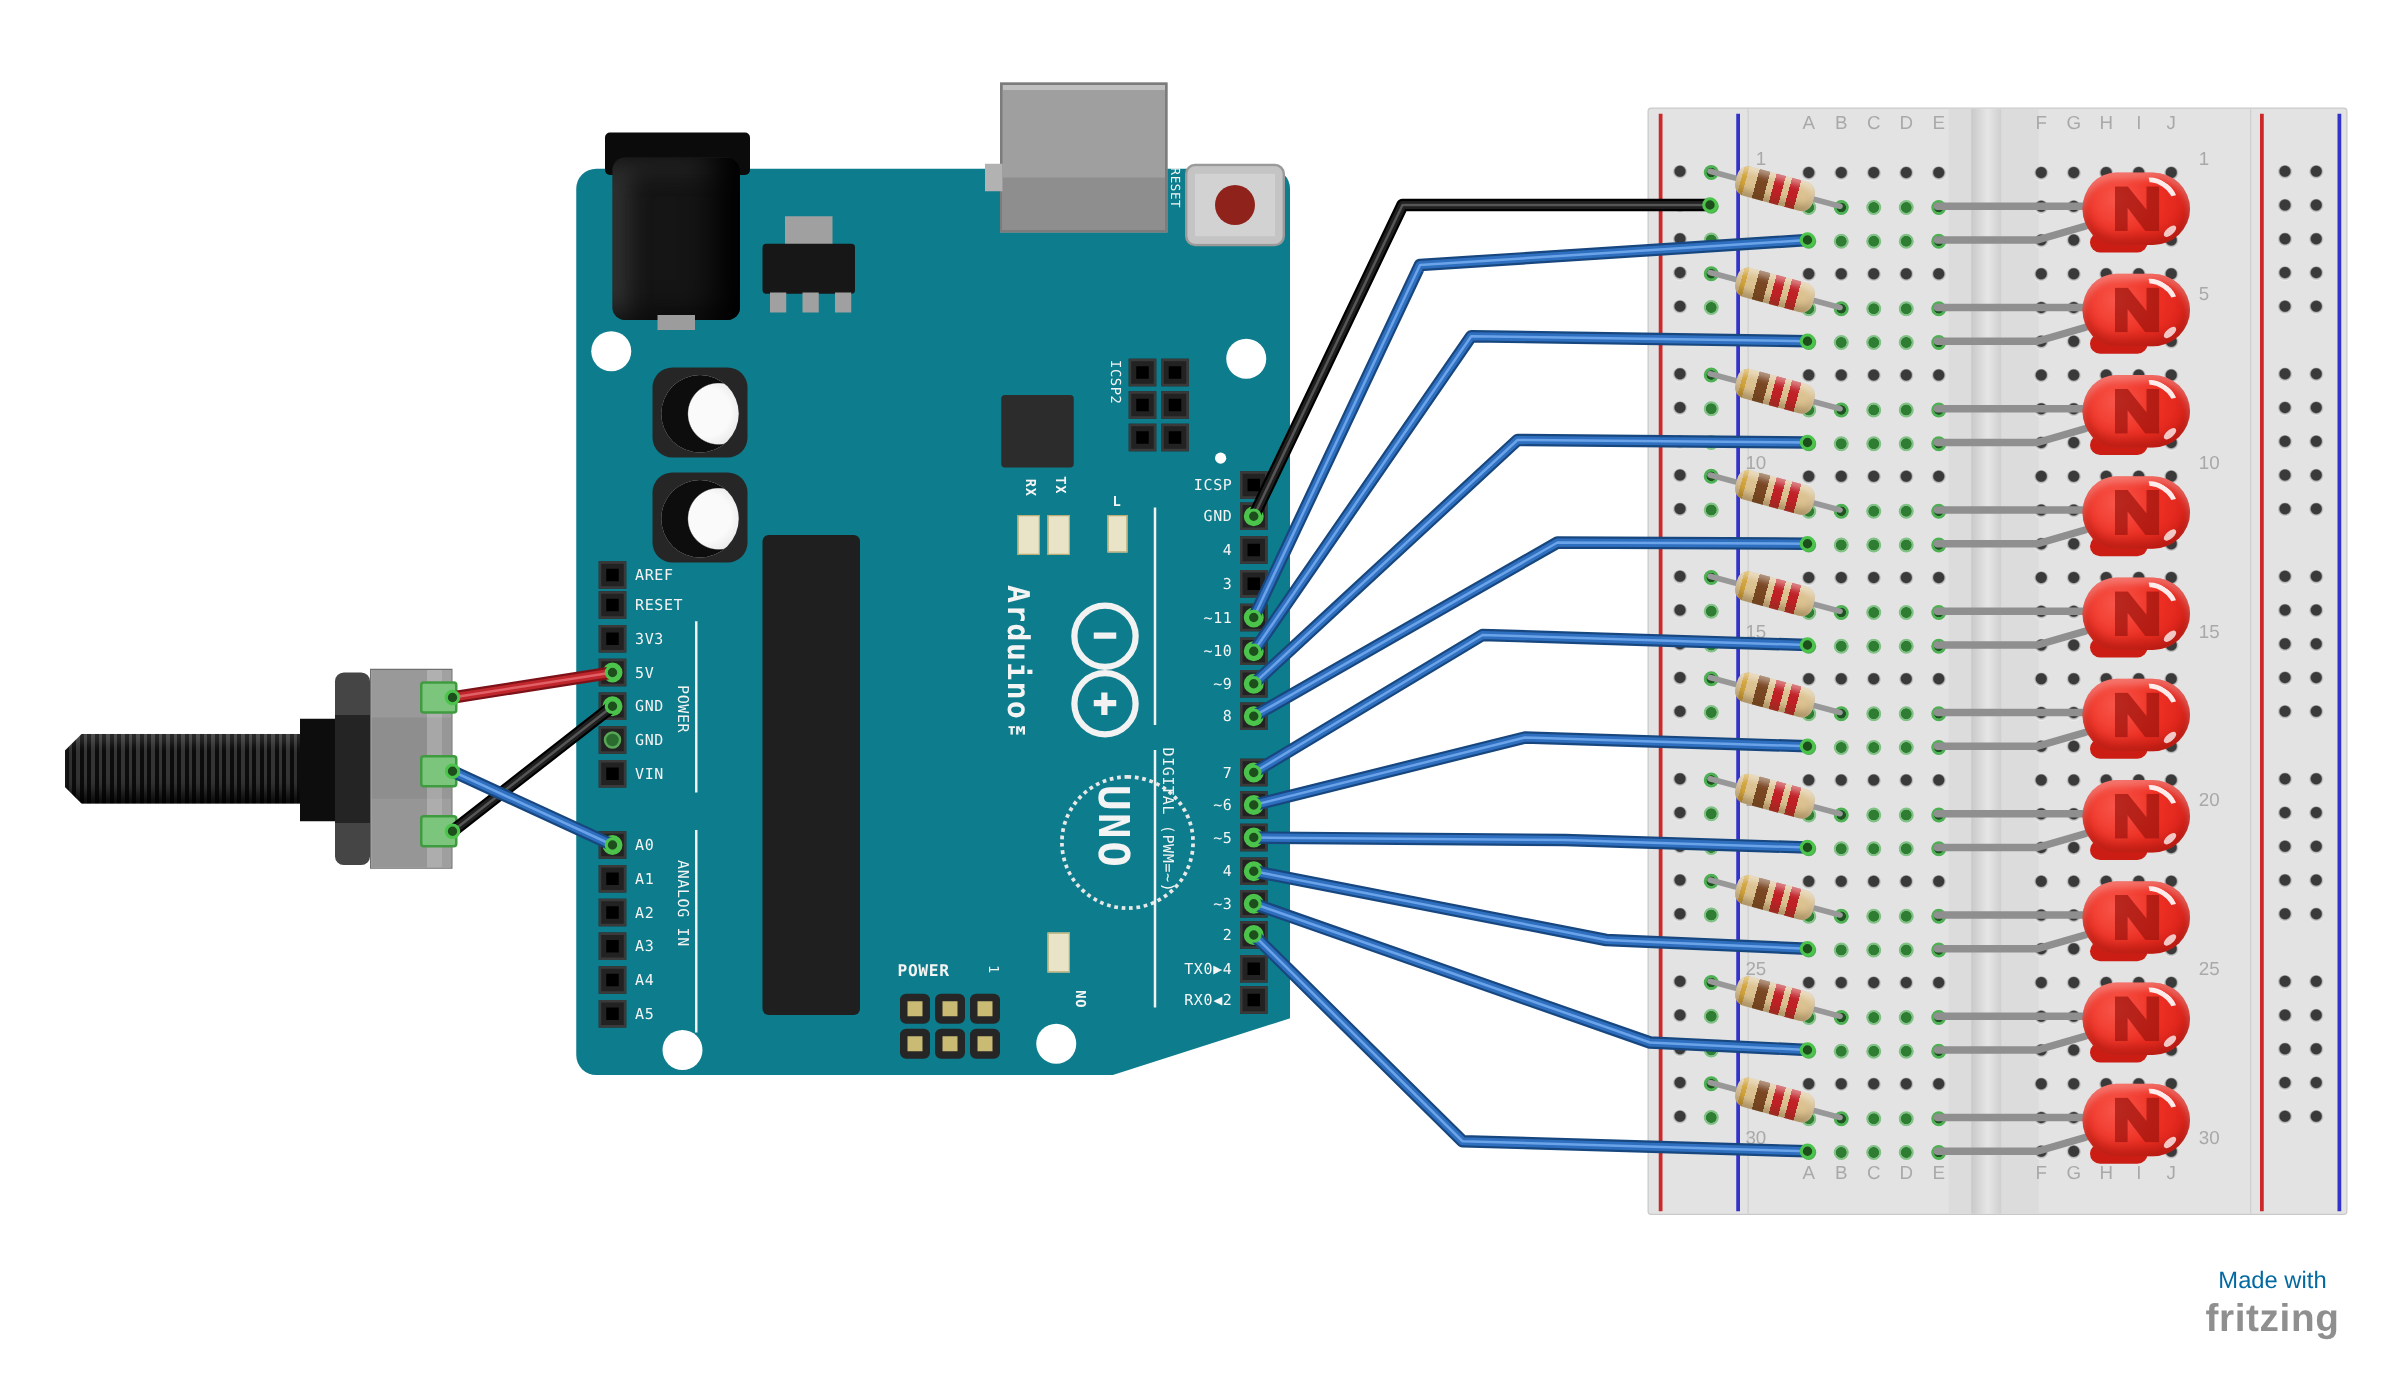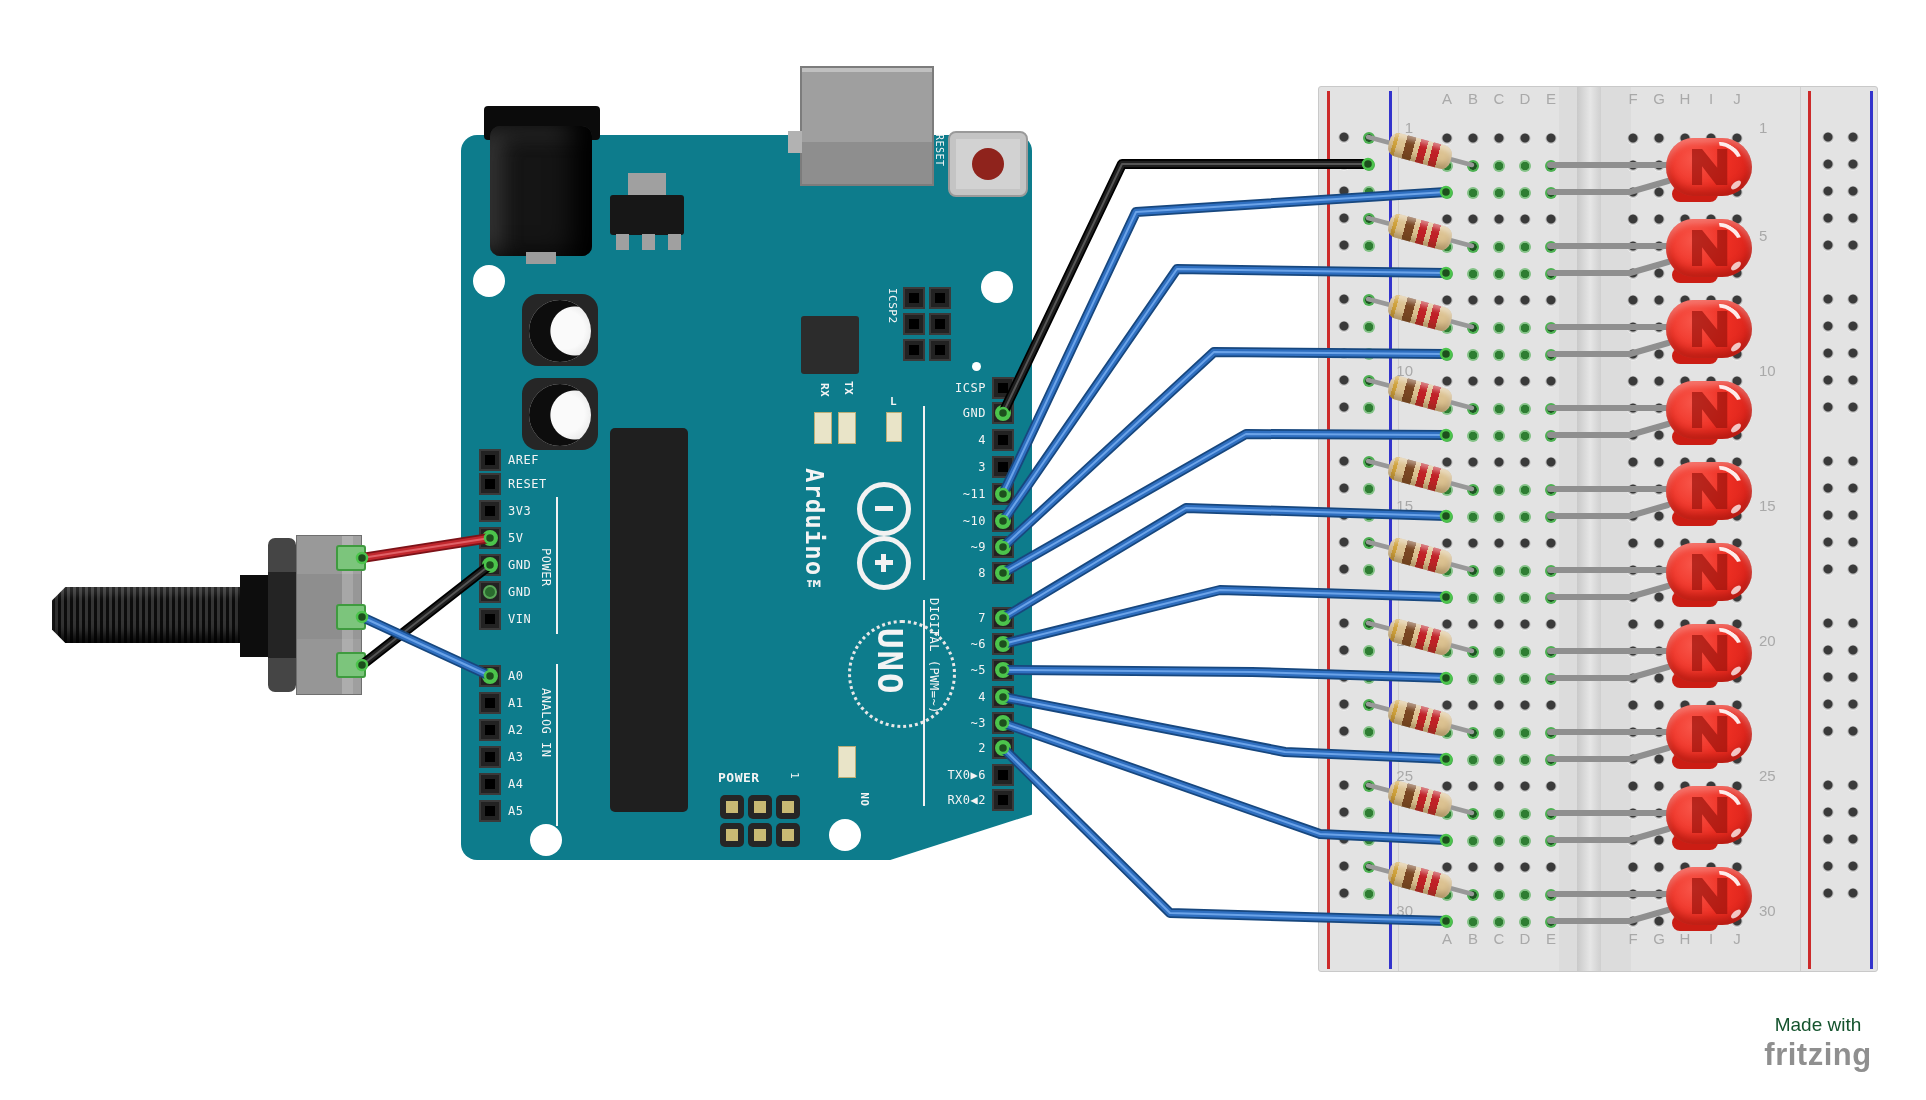--- a/index.html
+++ b/index.html
@@ -214,21 +214,21 @@
       <div class="abs pin" style="left: 992px; top: 686px; width: 22px; height: 22px;"></div>
       <div class="abs pad wire" style="left: 995px; top: 689px;"></div>
       <div class="abs silk rlabel" style="left: 906px; top: 689px; width: 80px; height: 16px;">4</div>
       <div class="abs pin" style="left: 992px; top: 712px; width: 22px; height: 22px;"></div>
       <div class="abs pad wire" style="left: 995px; top: 715px;"></div>
       <div class="abs silk rlabel" style="left: 906px; top: 715px; width: 80px; height: 16px;">~3</div>
       <div class="abs pin" style="left: 992px; top: 737px; width: 22px; height: 22px;"></div>
       <div class="abs pad wire" style="left: 995px; top: 740px;"></div>
       <div class="abs silk rlabel" style="left: 906px; top: 740px; width: 80px; height: 16px;">2</div>
       <div class="abs pin" style="left: 992px; top: 764px; width: 22px; height: 22px;"></div>
-      <div class="abs silk rlabel" style="left: 906px; top: 767px; width: 80px; height: 16px;">TX0▶6</div>
+      <div class="abs silk rlabel" style="left: 906px; top: 767px; width: 80px; height: 16px;">TX0▶4</div>
       <div class="abs pin" style="left: 992px; top: 789px; width: 22px; height: 22px;"></div>
       <div class="abs silk rlabel" style="left: 906px; top: 792px; width: 80px; height: 16px;">RX0◀2</div>
     </div>
 
   <div id="breadboard" class="abs" style="left:1318px;top:86px;width:560px;height:886px;background:#e3e3e3;border:1px solid #c9c9c9;box-sizing:border-box;border-radius:3px">
       <div class="abs" style="left: 240px; top: 0px; width: 72px; height: 884px; background: rgb(220, 220, 220);"></div>
       <div class="abs" style="left: 258px; top: 0px; width: 24px; height: 884px; background: linear-gradient(90deg, rgb(201, 201, 201), rgb(230, 230, 230) 55%, rgb(207, 207, 207));"></div>
       <div class="abs" style="left: 79px; top: 0px; width: 1px; height: 884px; background: rgb(207, 207, 207);"></div>
       <div class="abs" style="left: 481px; top: 0px; width: 1px; height: 884px; background: rgb(207, 207, 207);"></div>
       <div class="abs" style="left: 8px; top: 4px; width: 3px; height: 878px; background: rgb(204, 42, 42);"></div>
@@ -842,16 +842,16 @@
       <circle cx="1446" cy="678" r="5" fill="#1d4f1d" stroke="#4cc44c" stroke-width="2.5"></circle>
       <circle cx="1003" cy="697" r="5" fill="#1d4f1d" stroke="#4cc44c" stroke-width="2.5"></circle>
       <circle cx="1446" cy="759" r="5" fill="#1d4f1d" stroke="#4cc44c" stroke-width="2.5"></circle>
       <circle cx="1003" cy="723" r="5" fill="#1d4f1d" stroke="#4cc44c" stroke-width="2.5"></circle>
       <circle cx="1446" cy="840" r="5" fill="#1d4f1d" stroke="#4cc44c" stroke-width="2.5"></circle>
       <circle cx="1003" cy="748" r="5" fill="#1d4f1d" stroke="#4cc44c" stroke-width="2.5"></circle>
       <circle cx="1446" cy="921" r="5" fill="#1d4f1d" stroke="#4cc44c" stroke-width="2.5"></circle>
     </svg>
 
   <div class="abs" style="left:1738px;top:1014px;width:160px;text-align:center">
-    <div style="font-size:19px;color:#14532d">Made with</div>
+    <div style="font-size:19px;color:#0369a1">Made with</div>
     <div style="font-size:31px;font-weight:600;color:#8f8f8f;letter-spacing:.5px;margin-top:1px">fritzing</div>
   </div>
 </div>
 
 </body></html>

